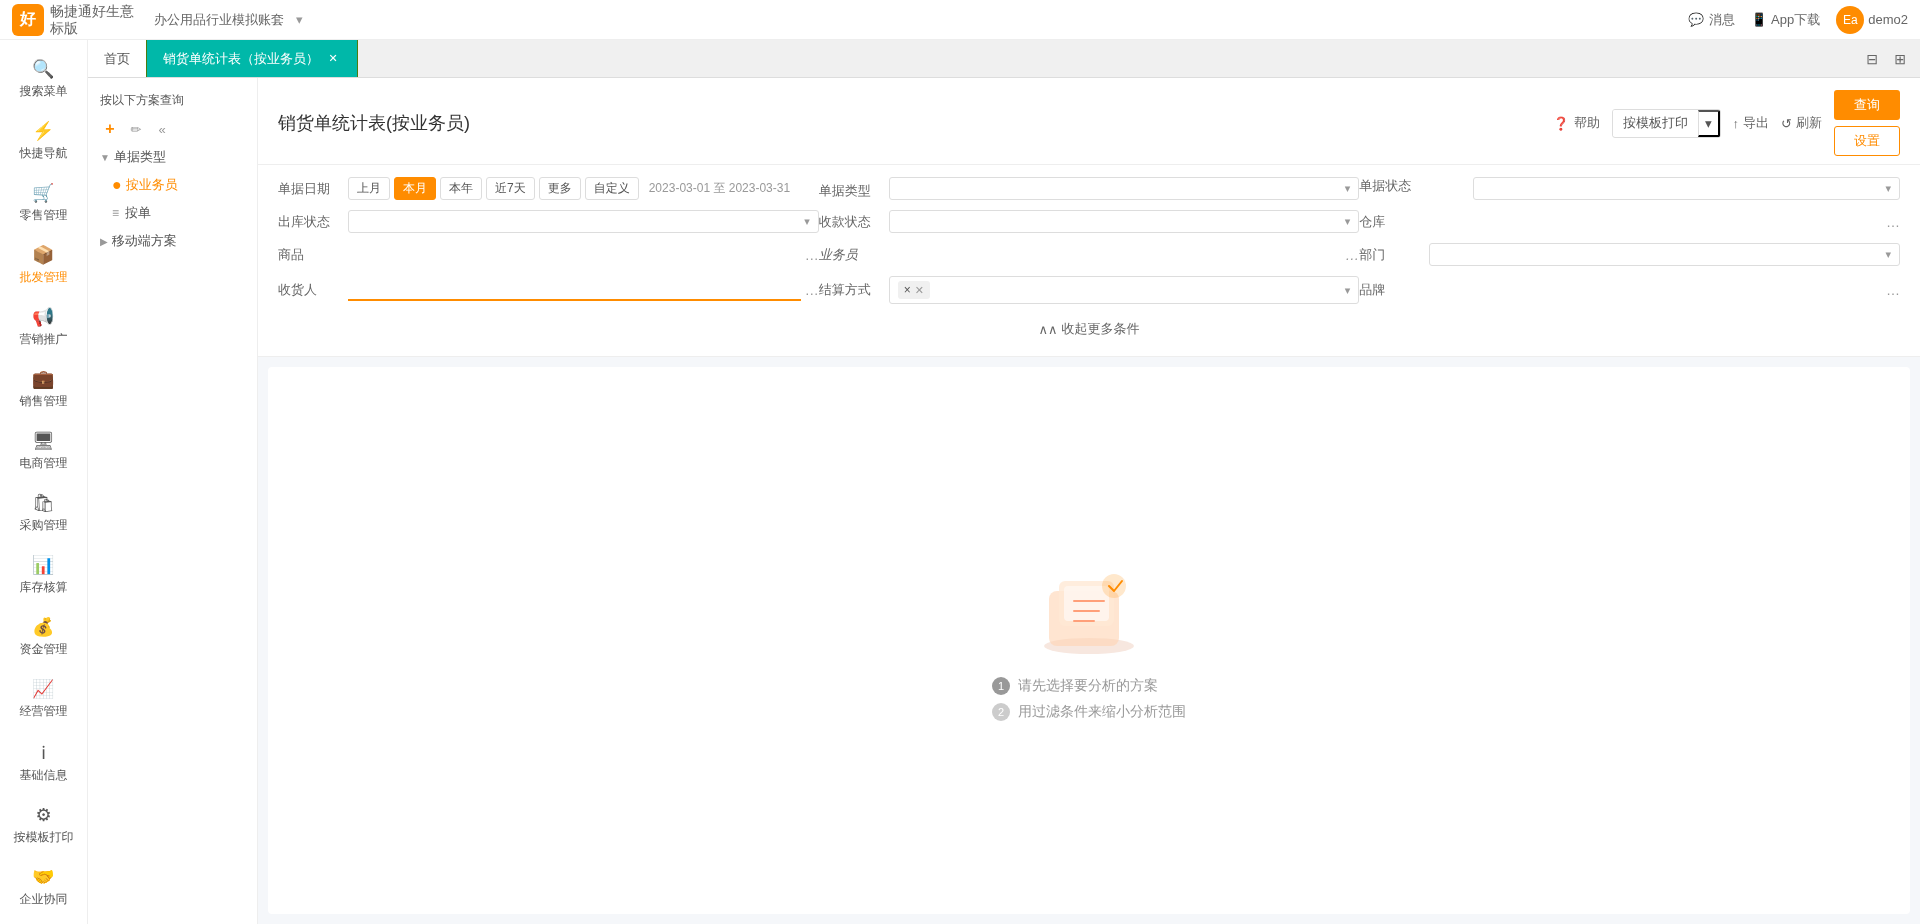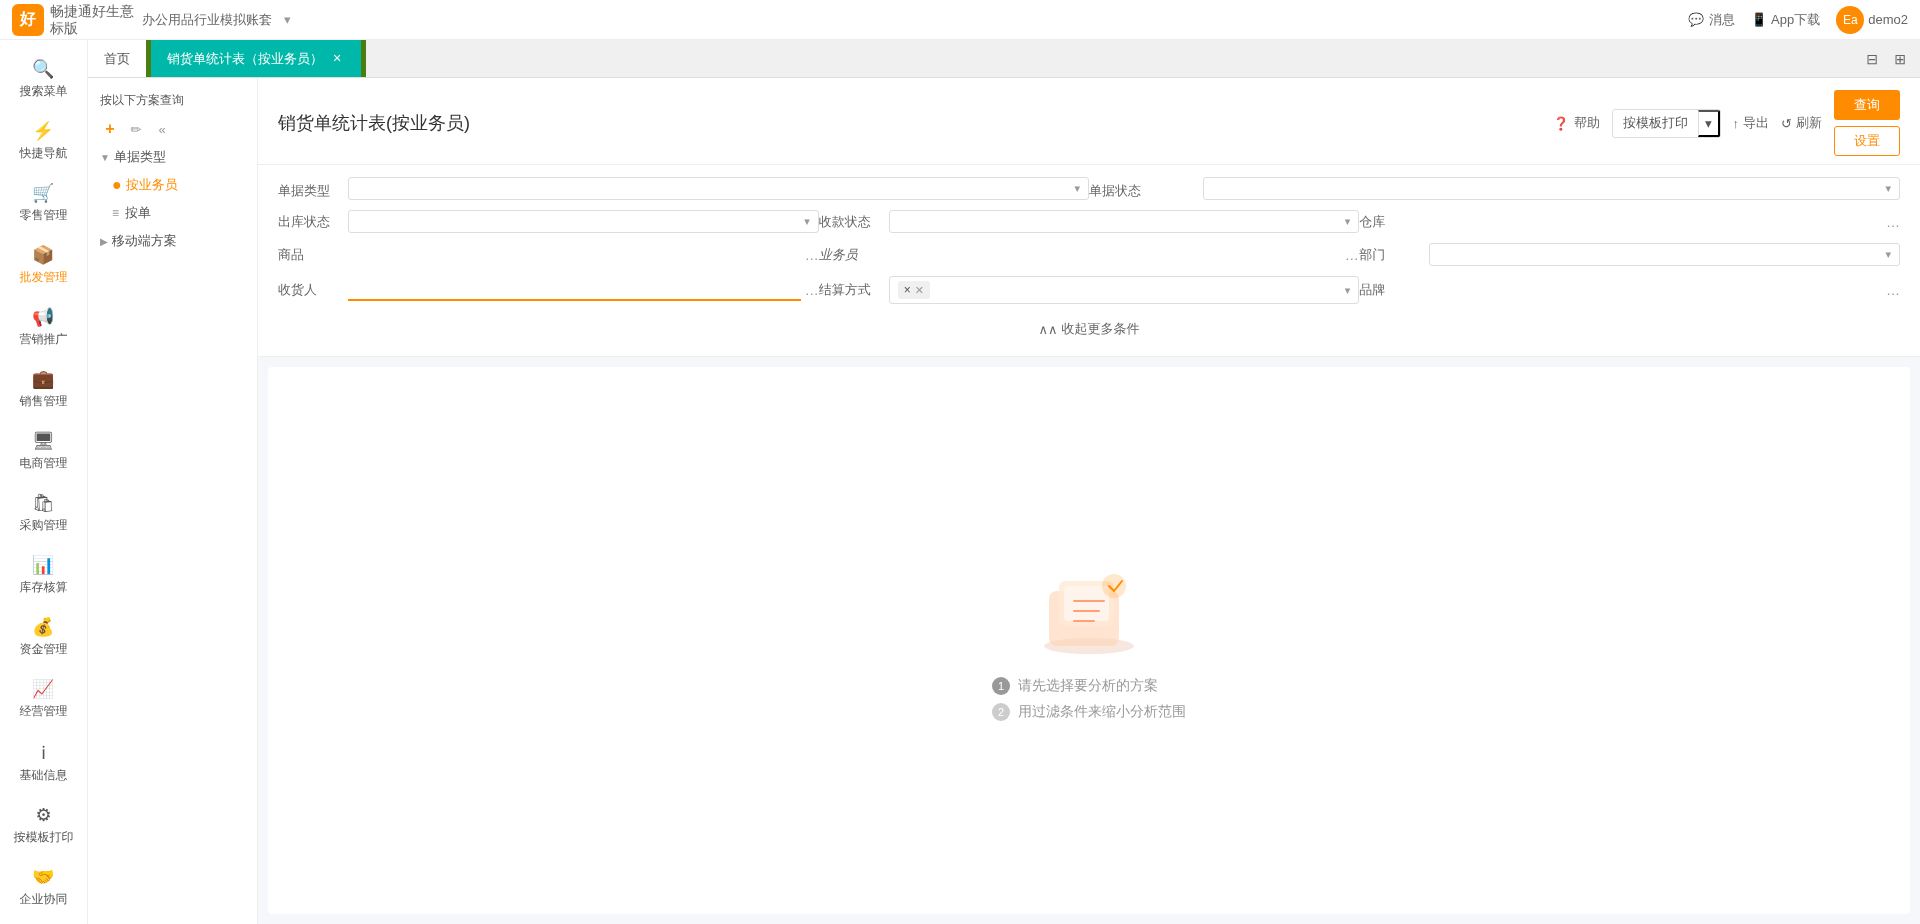--- a/index.html
+++ b/index.html
@@ -21,21 +21,21 @@
 
     
     .sidebar { width: 88px; background: #fff; border-right: 1px solid #eee; display: flex; flex-direction: column; padding-top: 8px; overflow-y: auto; }
     .sidebar-item { display: flex; flex-direction: column; align-items: center; padding: 10px 4px; cursor: pointer; color: #555; font-size: 12px; gap: 3px; }
     .sidebar-item.active { color: #ff8c00; }
     .sidebar-item-icon { font-size: 18px; }
 
     
     .content-area { display: flex; flex-direction: column; flex: 1; overflow: hidden; }
     .tab-bar { display: flex; align-items: center; background: #f0f0f0; height: 38px; border-bottom: 1px solid #ddd; }
-    .tab { display: flex; align-items: center; padding: 0 16px; height: 100%; cursor: pointer; font-size: 13px; color: #555; border-right: 5px solid #4d7c0f; gap: 6px; }
+    .tab { display: flex; align-items: center; padding: 0 16px; height: 100%; cursor: pointer; font-size: 13px; color: #555; border-right: 1px solid #4d7c0f; gap: 6px; }
     .tab.active { background: #00b8a9; color: #fff; }
     .tab-close { display: flex; align-items: center; justify-content: center; width: 16px; height: 16px; border-radius: 50%; font-size: 11px; }
     .tab-home { background: #fff; }
     .tab-actions { margin-left: auto; display: flex; align-items: center; gap: 4px; padding-right: 8px; }
     .tab-action-btn { width: 24px; height: 24px; display: flex; align-items: center; justify-content: center; cursor: pointer; color: #666; font-size: 14px; }
 
     
     .page-content { display: flex; flex: 1; overflow: hidden; }
 
     
@@ -95,21 +95,21 @@
 
   <div class="top-bar">
     <div class="top-bar-left">
       <div class="logo-area">
         <div class="logo-icon">好</div>
         <div class="logo-text">
           <div>畅捷通好生意</div>
           <div>标版</div>
         </div>
       </div>
-      <span style="color:#666;font-size:13px;margin-left:0;">办公用品行业模拟账套</span>
+      <span style="color:#666;font-size:13px;margin-left:12px;">办公用品行业模拟账套</span>
       <span style="color:#999;cursor:pointer;margin-left:4px;">▾</span>
     </div>
     <div class="top-bar-right">
       <div class="top-bar-right-item">
         <span>💬</span>
         <span>消息</span>
       </div>
       <div class="top-bar-right-item">
         <span>📱</span>
         <span>App下载</span>
@@ -264,30 +264,42 @@
                 <button class="query-btn">查询</button>
                 <button class="settings-btn">设置</button>
               </div>
             </div>
           </div>
 
           <div class="filter-area">
 
             <div class="filter-row">
 
+              <div style="display:flex;align-items:center;flex:1;">
+                <span class="filter-label">单据日期</span>
+                <div class="date-buttons">
+                  <button class="date-btn">上月</button>
+                  <button class="date-btn active">本月</button>
+                  <button class="date-btn">本年</button>
+                  <button class="date-btn">近7天</button>
+                  <button class="date-btn">更多</button>
+                  <button class="date-btn">自定义</button>
+                </div>
+                <span class="date-range" style="margin-left:10px;">2023-03-01 至 2023-03-31</span>
+              </div>
 
               <div style="display:flex;align-items:flex-end;flex:1;">
                 <span class="filter-label">单据类型</span>
                 <div class="select-wide">
                   <span style="color:#ccc;"></span>
                   <span class="select-arrow">▾</span>
                 </div>
               </div>
 
-              <div style="display:flex;align-items:flex-end;flex:1;gap:44px;">
+              <div style="display:flex;align-items:flex-start;flex:1;gap:44px;">
                 <span class="filter-label">单据状态</span>
                 <div class="select-wide">
                   <span style="color:#ccc;"></span>
                   <span class="select-arrow">▾</span>
                 </div>
               </div>
             </div>
 
             <div class="filter-row">
               <div style="display:flex;align-items:center;flex:1;">

